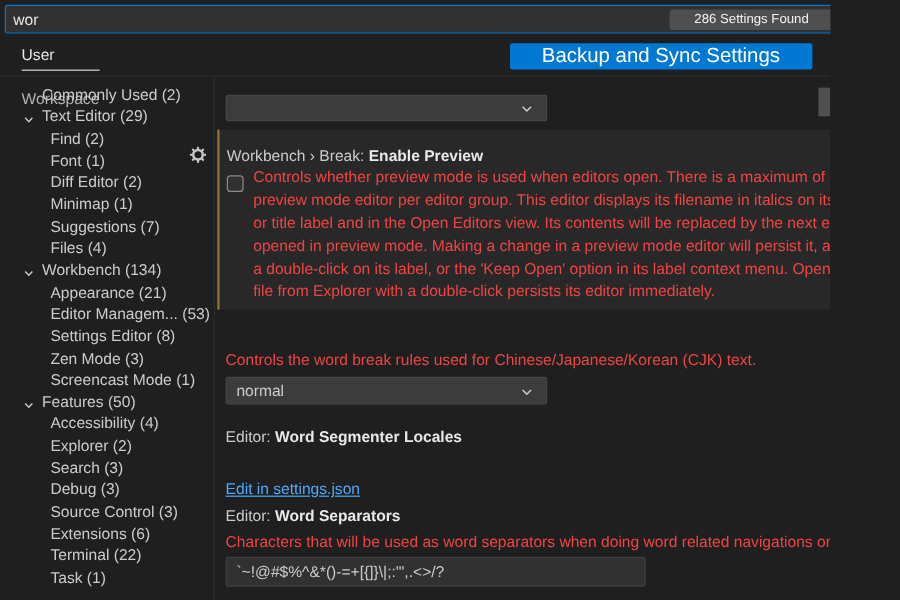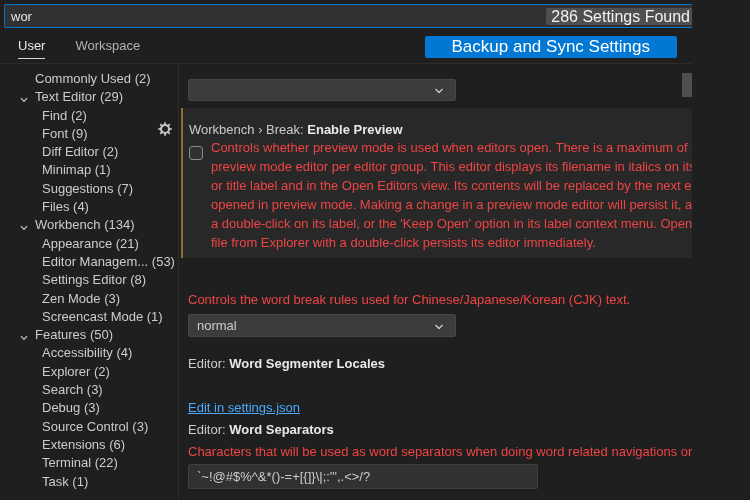--- a/index.html
+++ b/index.html
@@ -12,25 +12,25 @@
   
   .header { position:absolute; top:0; left:0; right:0; height:64px; border-bottom:1px solid #2b2b2b; background:#1f1f1f; }
   .search-box {
     position:absolute; left:4px; top:4px; width:742px; height:24px;
     background:#313131; border:1px solid #0078d4; border-radius:2px;
     display:flex; align-items:center; padding:0 6px;
   }
   .search-text { color:#e7e7e7; }
   .search-spacer { flex:1; }
   .badge {
-    background:#4f4f4f; color:#f2f2f2; font-size:16px; line-height:15px;
-    padding:1px 5px; border-radius:2px; white-space:nowrap;
+    background:#4f4f4f; color:#f2f2f2; font-size:11px; line-height:15px;
+    padding:1px 21px; border-radius:2px; white-space:nowrap;
   }
   .sicon { margin-left:7px; display:flex; align-items:center; cursor:pointer; }
-  .tabs { position:absolute; left:18px; top:38px; display:flex; gap:30px; }
+  .tabs { position:absolute; left:18px; top:38px; display:flex; gap:16px;flex-direction:column; }
   .tab { padding-bottom:5px; cursor:pointer; color:#b3b3b3; }
   .tab.active { color:#e7e7e7; border-bottom:1px solid #d4d4d4; }
   .sync-btn {
     position:absolute; right:15px; top:36px; height:22px;
     background:#0078d4; color:#ffffff; border:none; border-radius:2px;
     padding:0 27px; font-size:17px; font-family:"Liberation Sans",sans-serif;
     display:flex; align-items:center; cursor:pointer;
   }
   
   .sidebar { position:absolute; top:64px; left:0; bottom:0; width:179px; border-right:1px solid #2c2c2c; padding-top:6px; overflow:hidden; }
@@ -99,21 +99,21 @@
     </div>
     <button class="sync-btn">Backup and Sync Settings</button>
   </div>
 
   <div class="sidebar">
     <div class="tree-item lvl0"><span>Commonly Used (2)</span></div>
     <div class="tree-item lvl0"><span class="chev"><svg width="10" height="10" viewBox="0 0 10 10">
             <path d="M2 3.2 L5 6.4 L8 3.2" stroke="#cccccc" stroke-width="1.2" fill="none"></path>
           </svg></span><span>Text Editor (29)</span></div>
     <div class="tree-item lvl1"><span>Find (2)</span></div>
-    <div class="tree-item lvl1"><span>Font (9)</span></div>
+    <div class="tree-item lvl1"><span>Font (1)</span></div>
     <div class="tree-item lvl1"><span>Diff Editor (2)</span></div>
     <div class="tree-item lvl1"><span>Minimap (1)</span></div>
     <div class="tree-item lvl1"><span>Suggestions (7)</span></div>
     <div class="tree-item lvl1"><span>Files (4)</span></div>
     <div class="tree-item lvl0"><span class="chev"><svg width="10" height="10" viewBox="0 0 10 10">
             <path d="M2 3.2 L5 6.4 L8 3.2" stroke="#cccccc" stroke-width="1.2" fill="none"></path>
           </svg></span><span>Workbench (134)</span></div>
     <div class="tree-item lvl1"><span>Appearance (21)</span></div>
     <div class="tree-item lvl1"><span>Editor Managem... (53)</span></div>
     <div class="tree-item lvl1"><span>Settings Editor (8)</span></div>

